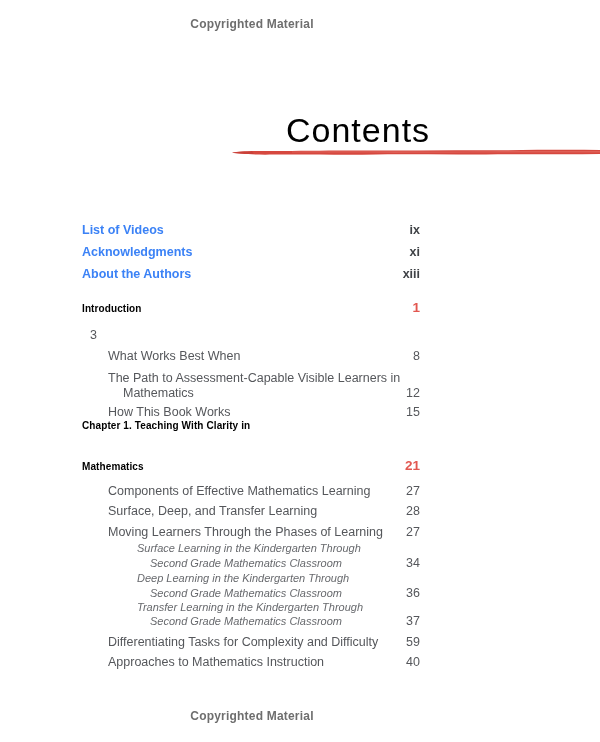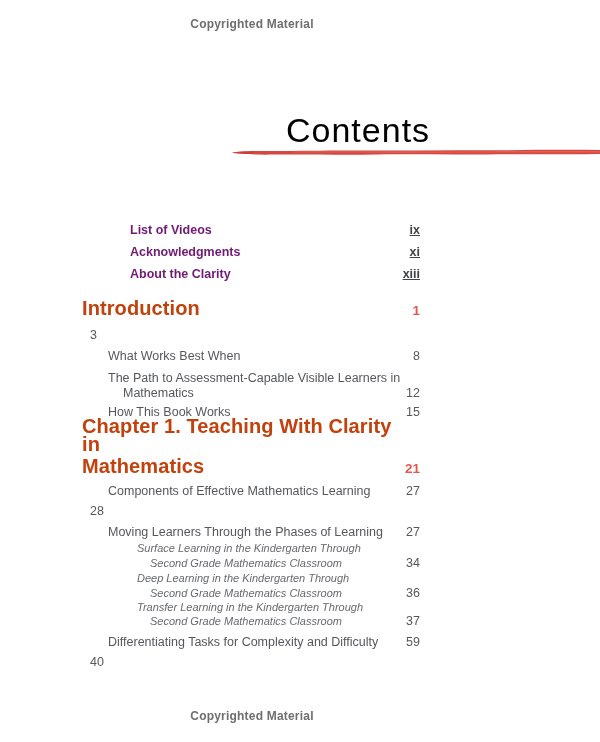--- a/index.html
+++ b/index.html
@@ -19,25 +19,25 @@
     color:#000000;letter-spacing:1px;white-space:nowrap;
   }
   .brush{position:absolute;left:232px;top:145px;width:368px;height:14px;}
   .row{
     position:absolute;left:82px;width:338px;
     display:flex;justify-content:space-between;align-items:baseline;
     line-height:16px;
   }
   .pg{font-size:12.5px;color:#55575b;white-space:nowrap;padding-left:8px;}
   
-  .front .lbl{font-weight:700;color:#701a75;font-size:12.5px;margin-left:48px;}
-  .front .pg{font-weight:700;color:#3f4246;text-decoration:underline;}
+  .front .lbl{font-weight:700;color:#3b82f6;font-size:12.5px;}
+  .front .pg{font-weight:700;color:#3f4246;}
   
   .head{line-height:18px;}
-  .head .lbl{color:#c2410c;font-weight:700;font-size:20px;letter-spacing:.1px;}
+  .head .lbl{color:#000000;font-weight:700;font-size:10px;letter-spacing:.1px;}
   .head .pg{color:#e25750;font-weight:700;font-size:13.5px;}
   
   .sub .lbl{color:#55575b;font-size:12.5px;padding-left:26px;}
   .sub.cont2 .lbl{padding-left:41px;}
   
   .ss{line-height:15px;text-align:right;}
   .ss .lbl{color:#67696d;font-size:11px;font-style:italic;padding-left:55px;}
   .ss.cont3 .lbl{padding-left:68px;}
 </style>
 </head>
@@ -64,21 +64,21 @@
 
 <div class="row front" style="top:222px">
   <span class="lbl">List of Videos</span>
   <span class="pg">ix</span>
 </div>
 <div class="row front" style="top:244px">
   <span class="lbl">Acknowledgments</span>
   <span class="pg">xi</span>
 </div>
 <div class="row front" style="top:266px">
-  <span class="lbl">About the Clarity</span>
+  <span class="lbl">About the Authors</span>
   <span class="pg">xiii</span>
 </div>
 
 <div class="row head" style="top:299px">
   <span class="lbl">Introduction</span>
   <span class="pg">1</span>
 </div>
 
 <div class="row sub" style="top:327px">
   <span class="pg">3</span>
@@ -107,20 +107,21 @@
 <div class="row head" style="top:457px">
   <span class="lbl">Mathematics</span>
   <span class="pg">21</span>
 </div>
 
 <div class="row sub" style="top:483px">
   <span class="lbl">Components of Effective Mathematics Learning</span>
   <span class="pg">27</span>
 </div>
 <div class="row sub" style="top:503px">
+  <span class="lbl">Surface, Deep, and Transfer Learning</span>
   <span class="pg">28</span>
 </div>
 <div class="row sub" style="top:524px">
   <span class="lbl">Moving Learners Through the Phases of Learning</span>
   <span class="pg">27</span>
 </div>
 
 <div class="row ss" style="top:541px">
   <span class="lbl">Surface Learning in the Kindergarten Through</span>
   <span class="pg"></span>
@@ -144,16 +145,17 @@
 <div class="row ss cont3" style="top:614px">
   <span class="lbl">Second Grade Mathematics Classroom</span>
   <span class="pg">37</span>
 </div>
 
 <div class="row sub" style="top:634px">
   <span class="lbl">Differentiating Tasks for Complexity and Difficulty</span>
   <span class="pg">59</span>
 </div>
 <div class="row sub" style="top:654px">
+  <span class="lbl">Approaches to Mathematics Instruction</span>
   <span class="pg">40</span>
 </div>
 
 <div class="notice" id="notice-bottom">Copyrighted Material</div>
 
 </body></html>

